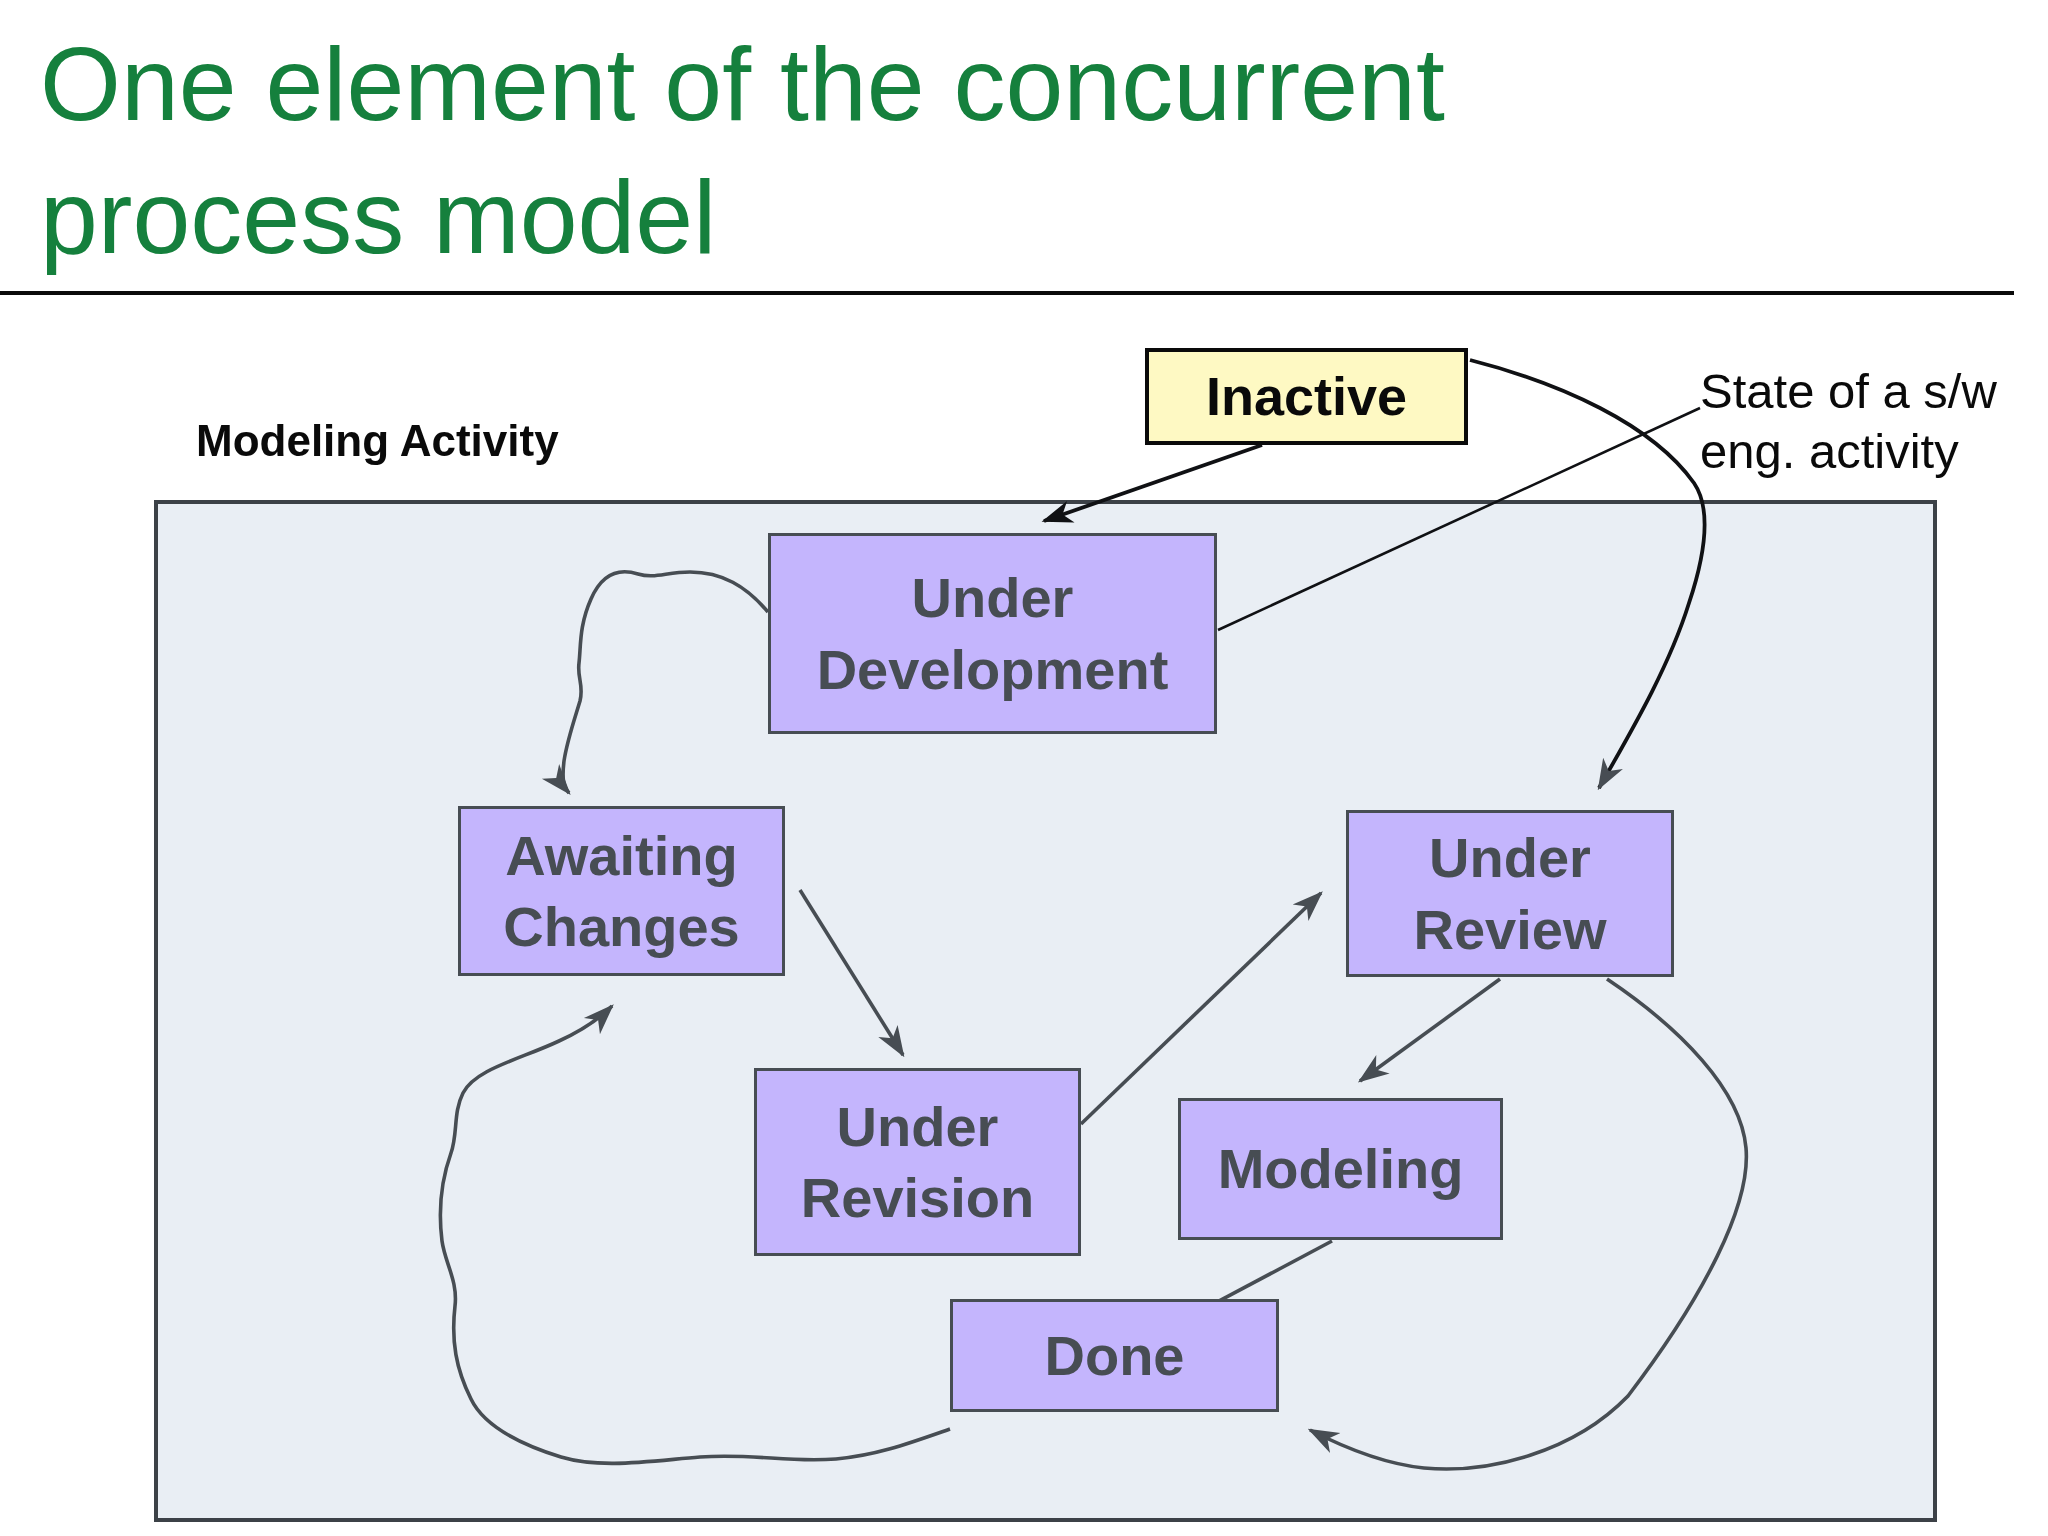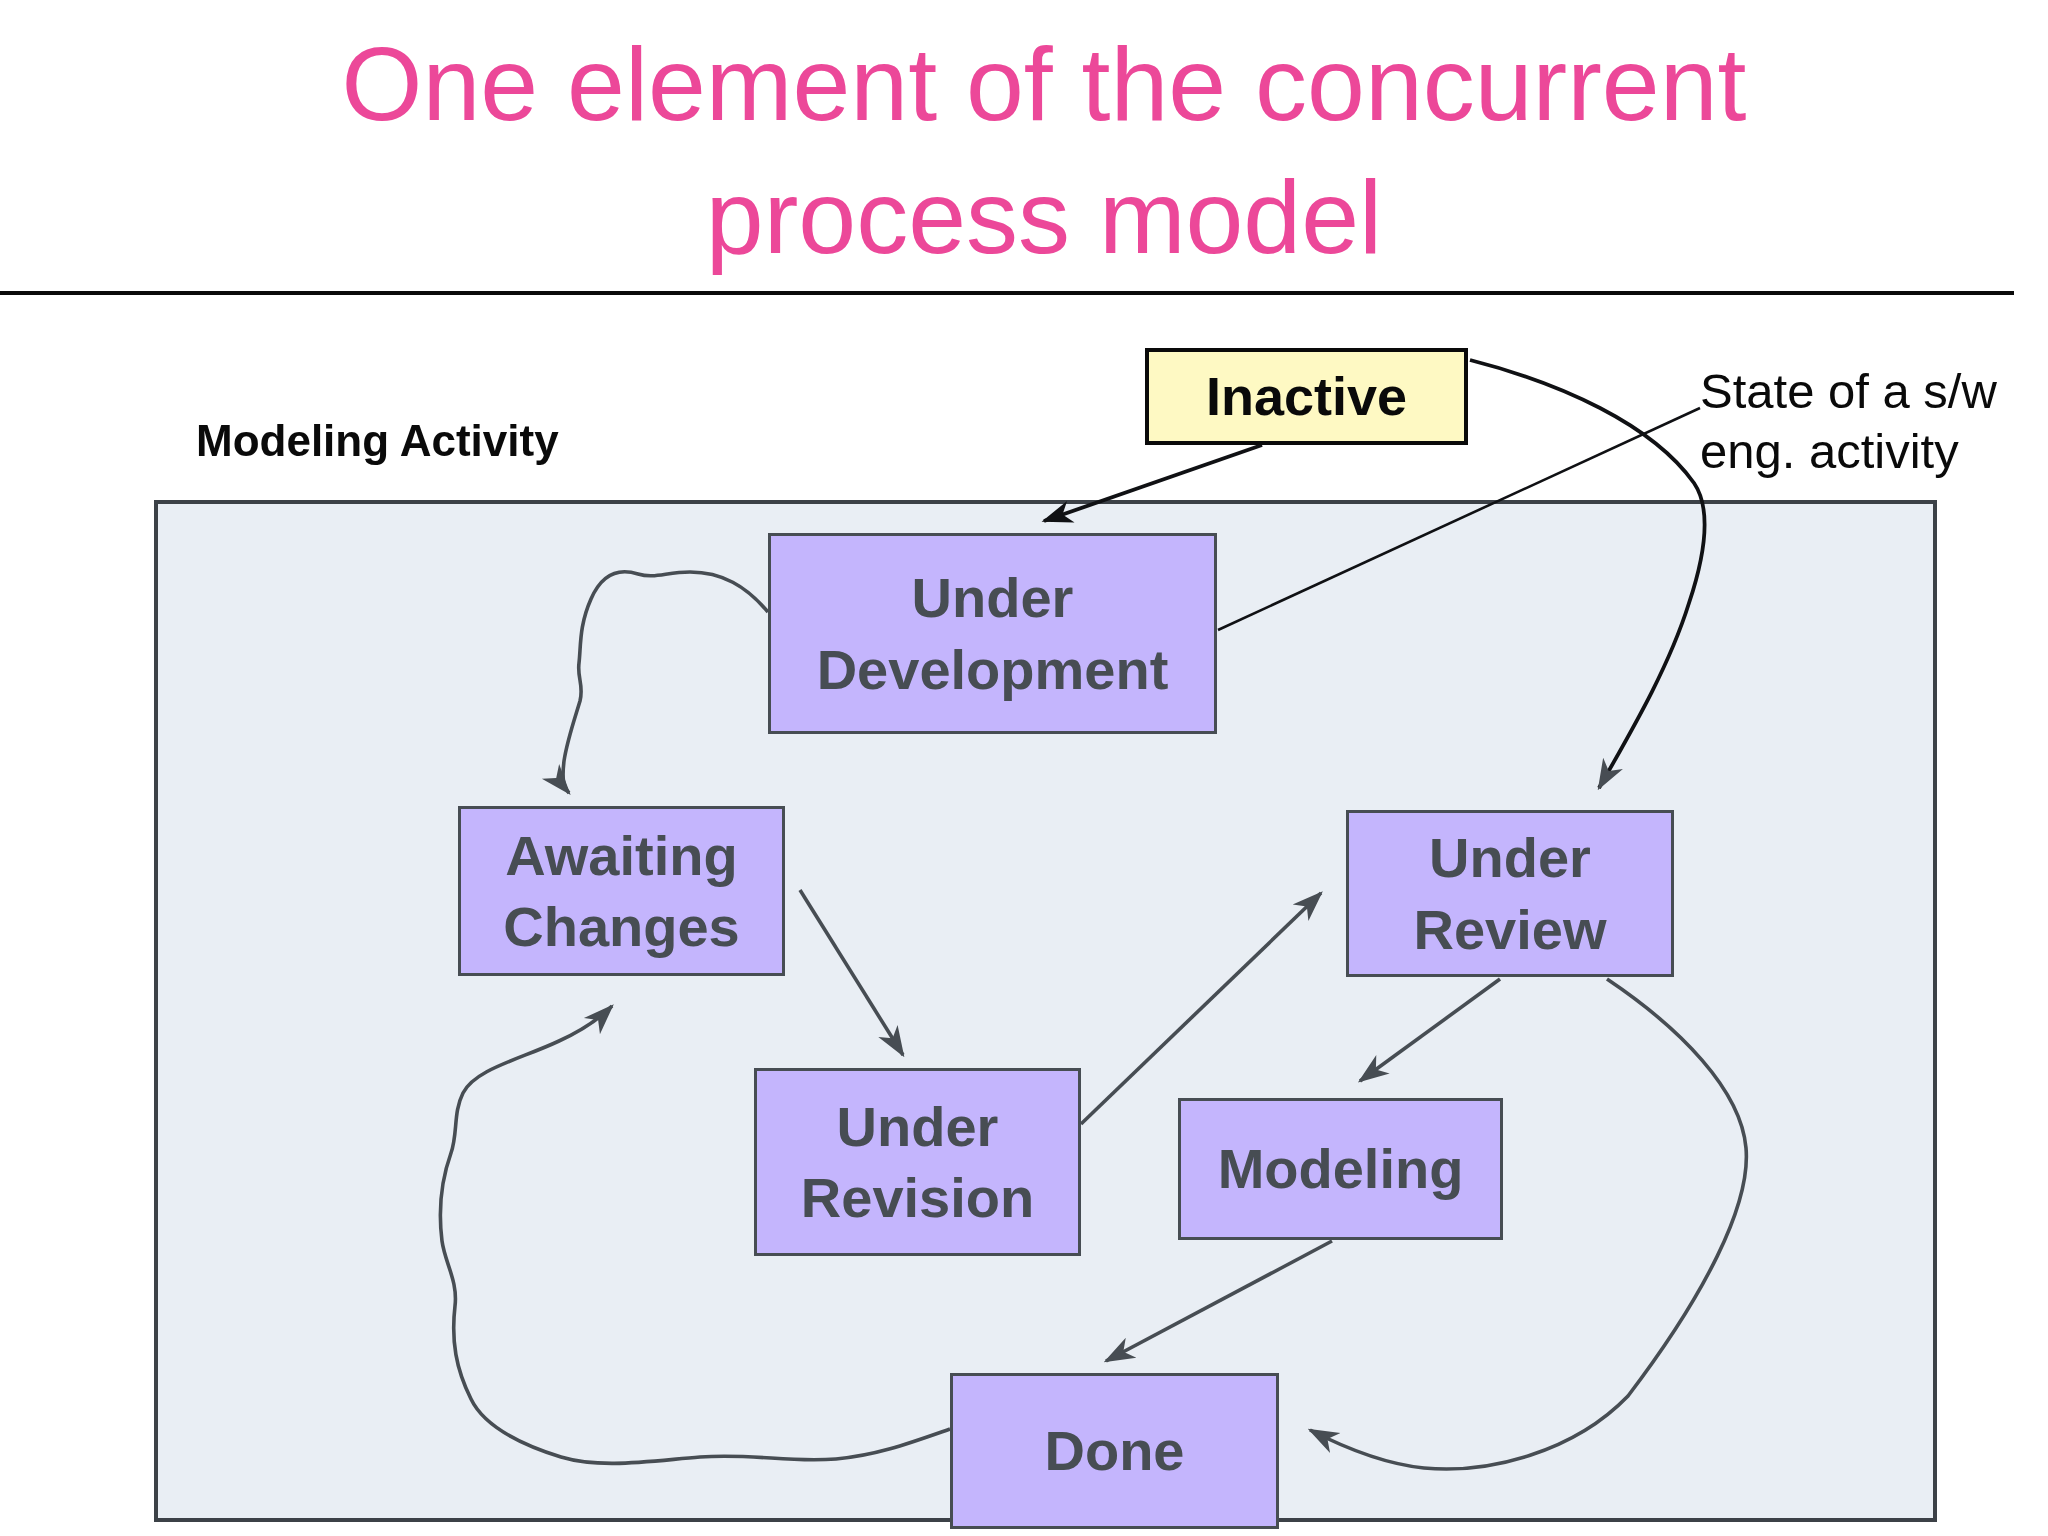--- a/index.html
+++ b/index.html
@@ -7,24 +7,23 @@
     position:relative;
     width:2048px;height:1536px;
     background:#ffffff;
     font-family:"Liberation Sans", sans-serif;
     overflow:hidden;
   }
   .title{
     position:absolute;
     left:0;right:0;top:18px;
     padding-left:40px;
-    text-align:center;
     font-size:104px;
     line-height:1.28;
-    color:#ec4899;
+    color:#15803d;
     white-space:pre-line;
     letter-spacing:0px;
   }
   .title-rule{
     position:absolute;
     left:0;top:291px;
     width:2014px;height:0;
     border-top:4px solid #0a0a0a;
   }
   .annotation{
@@ -66,21 +65,21 @@
   .state-inactive{
     left:1145px;top:348px;width:323px;height:97px;
     background:#fef9c3;border:4px solid #0a0a0a;color:#0a0a0a;
     font-size:54px;
   }
   .state-under-development{left:768px;top:533px;width:449px;height:201px;}
   .state-awaiting-changes{left:458px;top:806px;width:327px;height:170px;}
   .state-under-review{left:1346px;top:810px;width:328px;height:167px;}
   .state-under-revision{left:754px;top:1068px;width:327px;height:188px;}
   .state-baselined{left:1178px;top:1098px;width:325px;height:142px;}
-  .state-done{left:950px;top:1373px;width:329px;height:156px;text-align:right;}
+  .state-done{left:950px;top:1299px;width:329px;height:113px;text-align:right;}
   .edges-svg{
     position:absolute;left:0;top:0;width:2048px;height:1536px;
     pointer-events:none;
   }
   .edge{fill:none;stroke:#474d53;stroke-width:3.6;}
   .edge-black{fill:none;stroke:#101114;stroke-width:3.8;}
   .pointer-line{fill:none;stroke:#101114;stroke-width:2.6;}
 </style>
 </head>
 <body>

